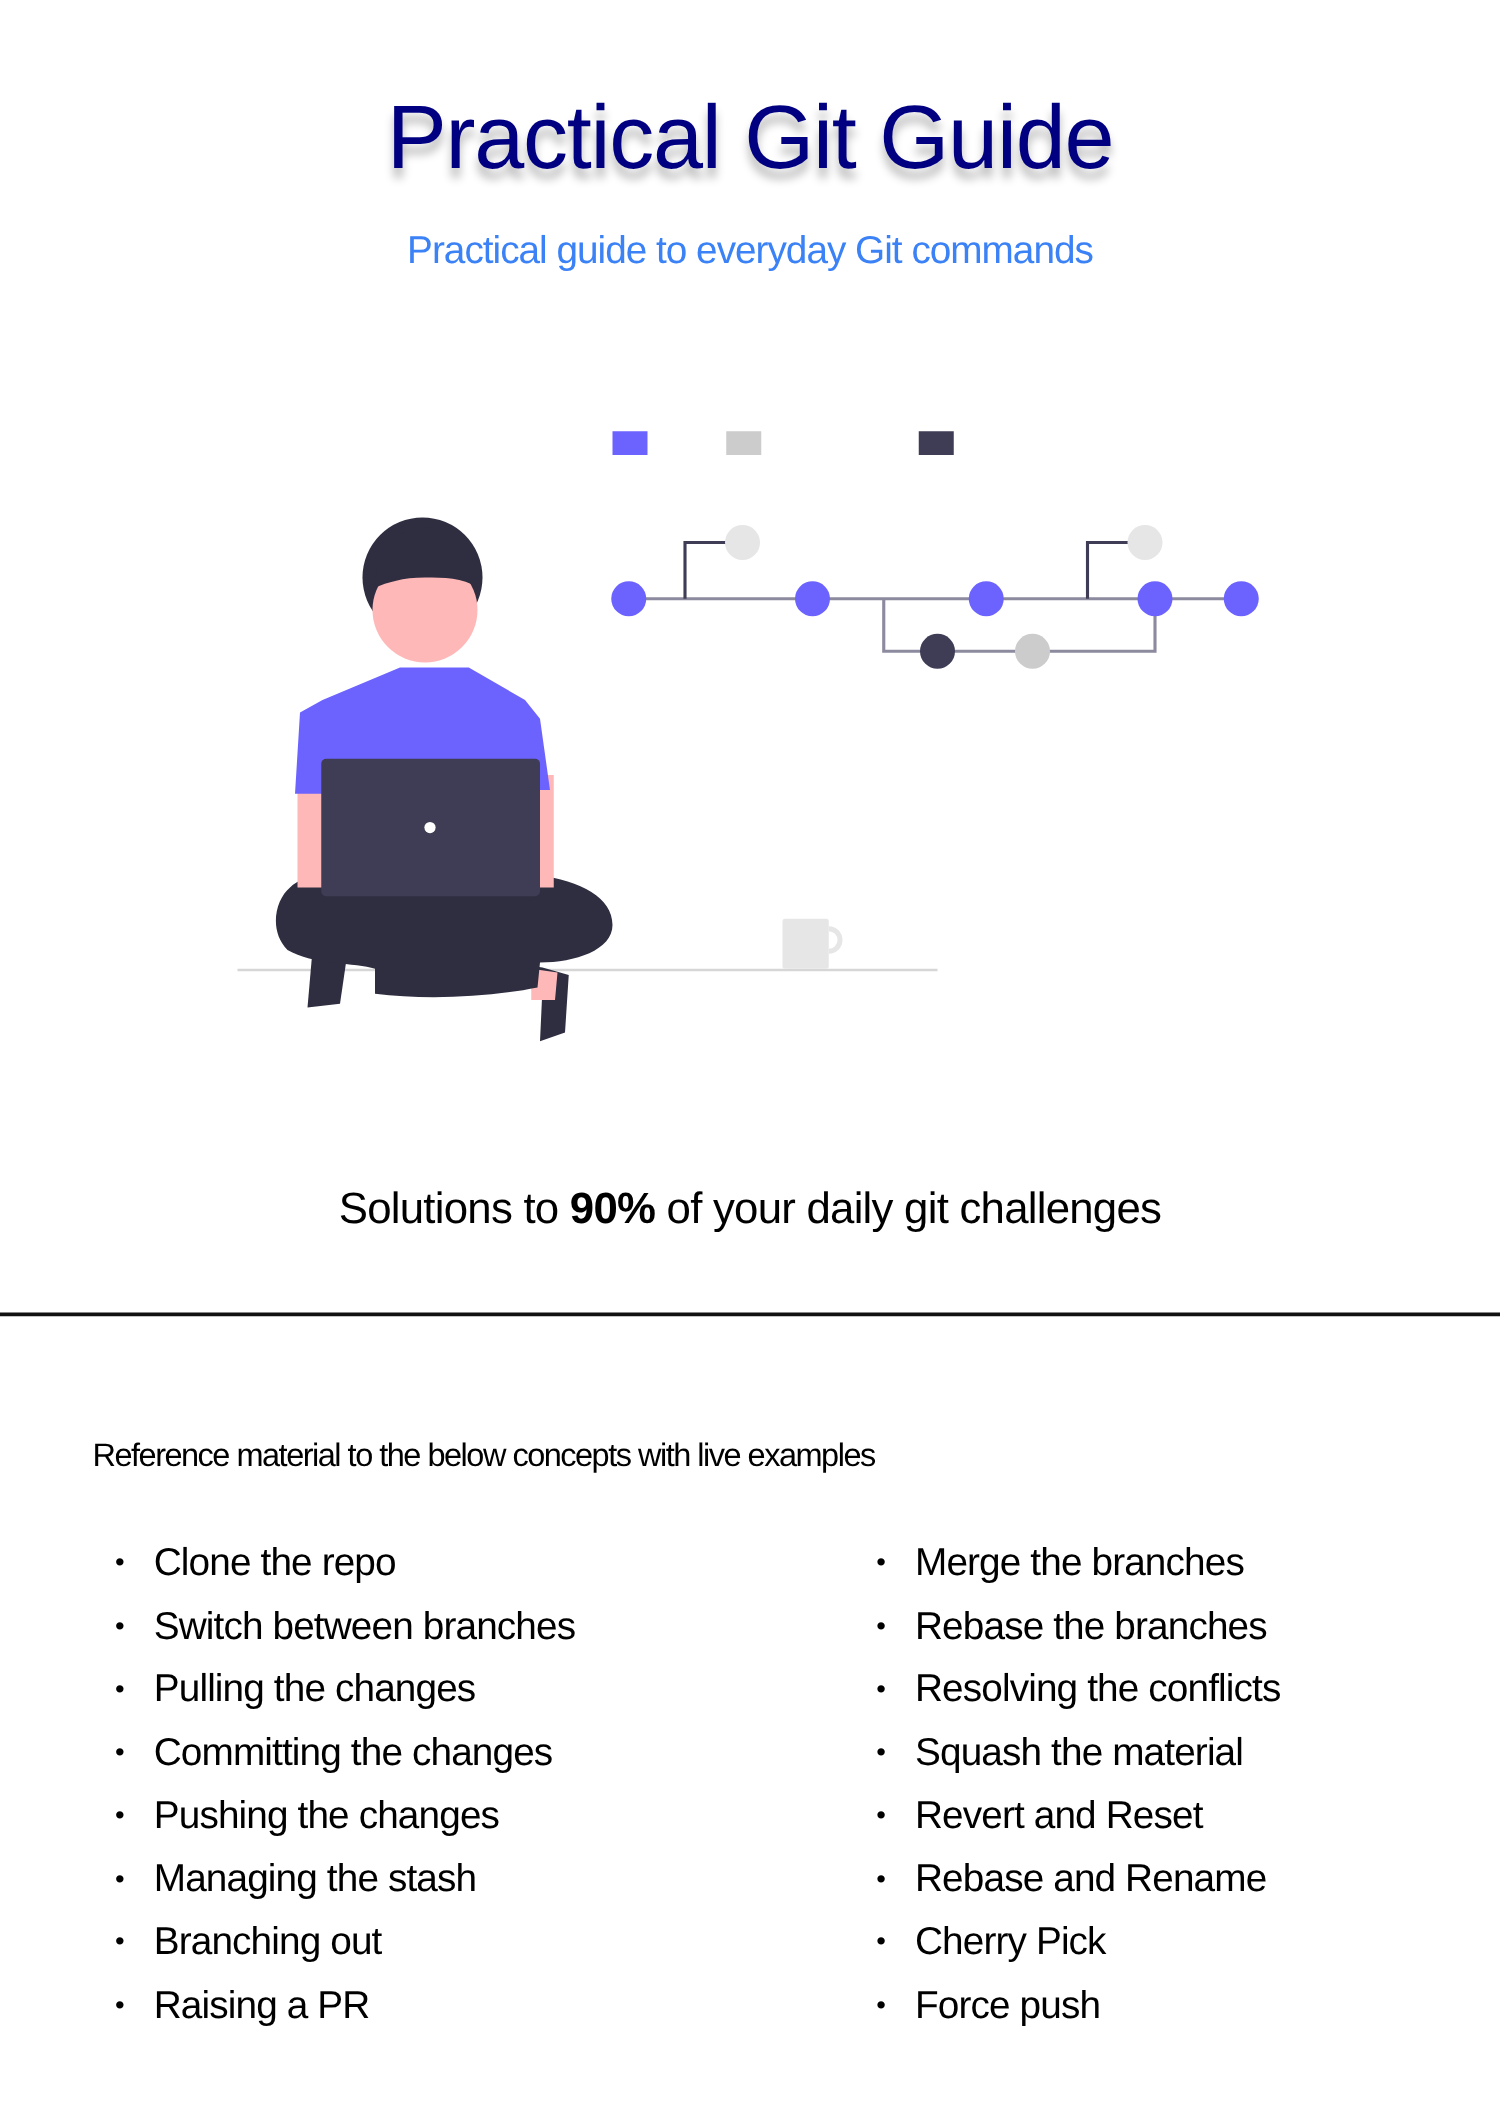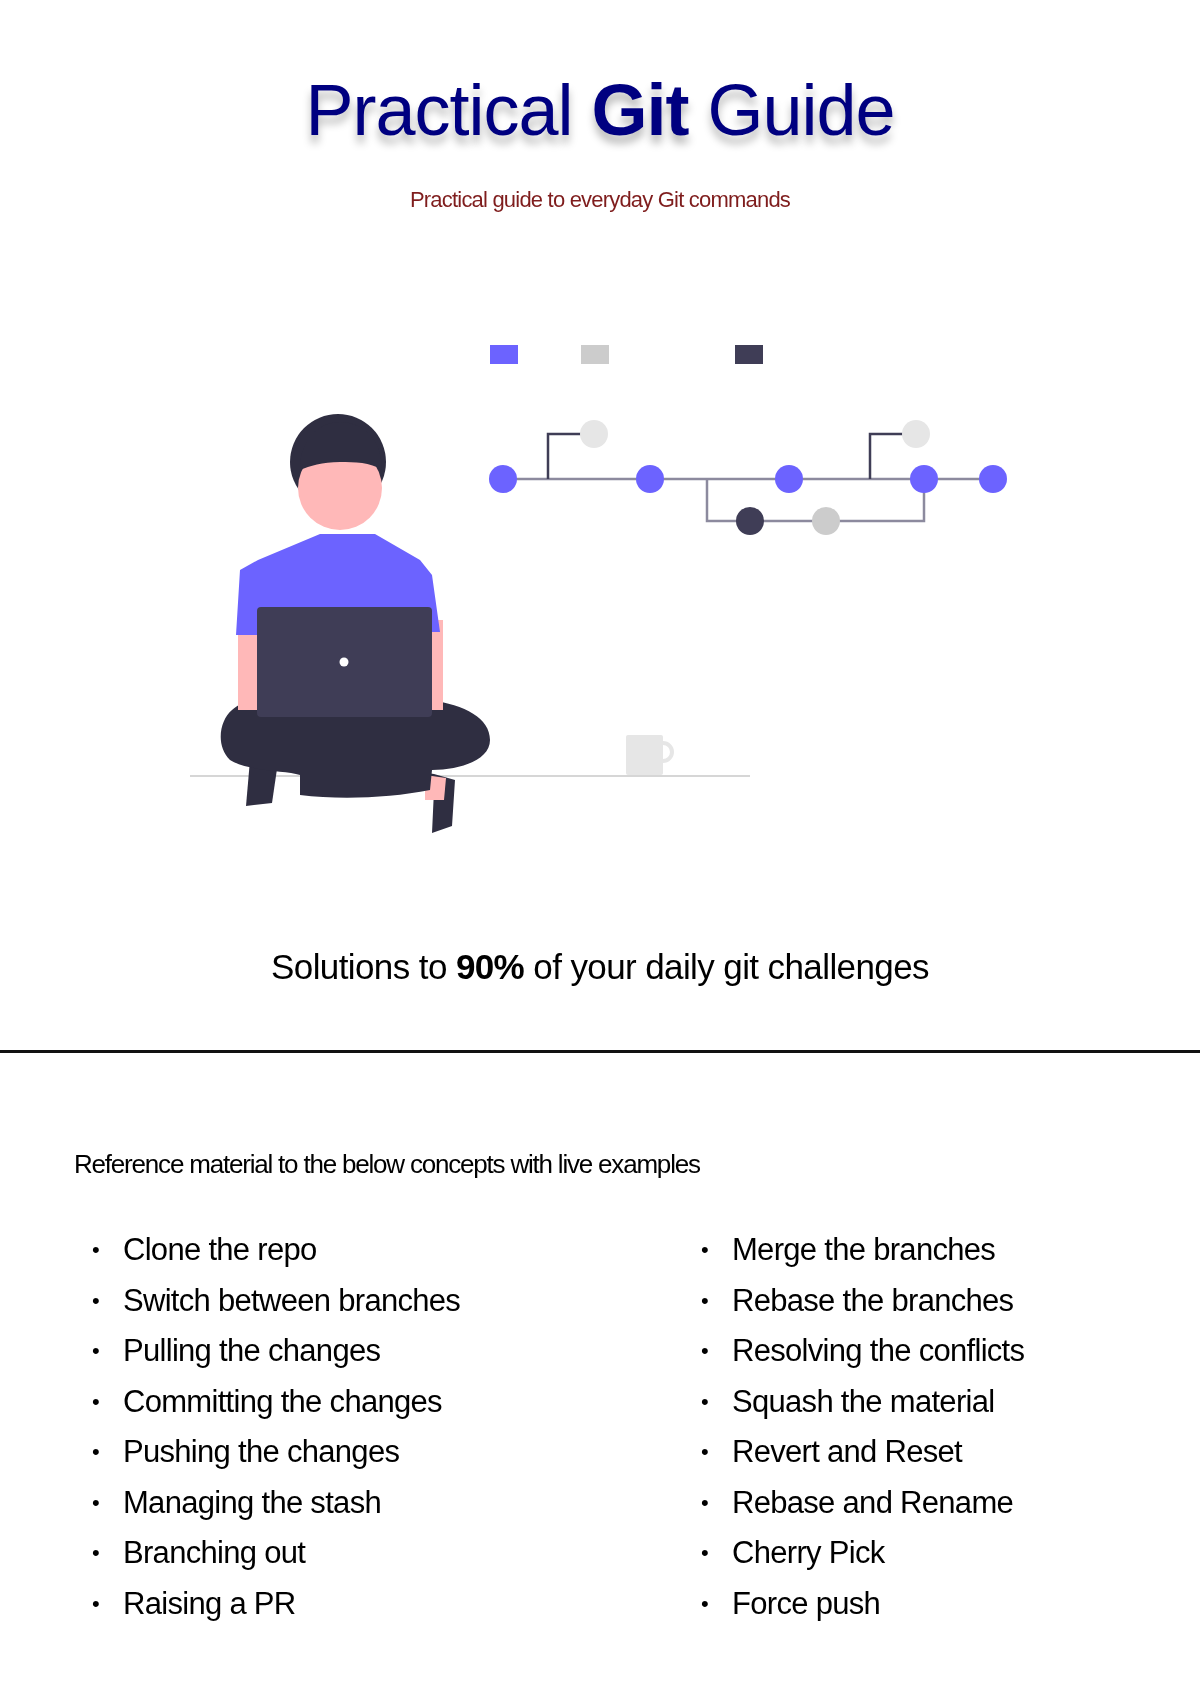--- a/index.html
+++ b/index.html
@@ -5,24 +5,24 @@
     html, body { margin: 0; padding: 0; background: #ffffff; }
     body {
       width: 1200px; height: 1698px; position: relative; overflow: hidden;
       font-family: "Liberation Sans", sans-serif; color: #000;
     }
     .title {
       position: absolute; left: 0; top: 70px; width: 1200px; text-align: center;
       font-size: 72px; line-height: 80px; color: #000080; letter-spacing: -1px;
       text-shadow: 0 8px 8px rgba(0,0,0,0.28);
     }
-    .title .bold { font-weight: bold; margin-top: 12px; }
+    .title .bold { font-weight: normal; margin-top: 12px; }
     .subtitle {
       position: absolute; left: 0; top: 180px; width: 1200px; text-align: center;
-      font-size: 22px; line-height: 40px; letter-spacing: -0.8px; color: #7f1d1d;
+      font-size: 31px; line-height: 40px; letter-spacing: -0.8px; color: #3b82f6;
     }
     .illustration { position: absolute; left: 0; top: 0; width: 1200px; height: 880px; }
     .tagline {
       position: absolute; left: 0; top: 945px; width: 1200px; text-align: center;
       font-size: 35px; line-height: 44px; letter-spacing: -0.6px;
     }
     .tagline b { font-weight: bold; }
     .divider {
       position: absolute; left: 0; top: 1050px; width: 1200px; height: 3px; background: #111;
     }

